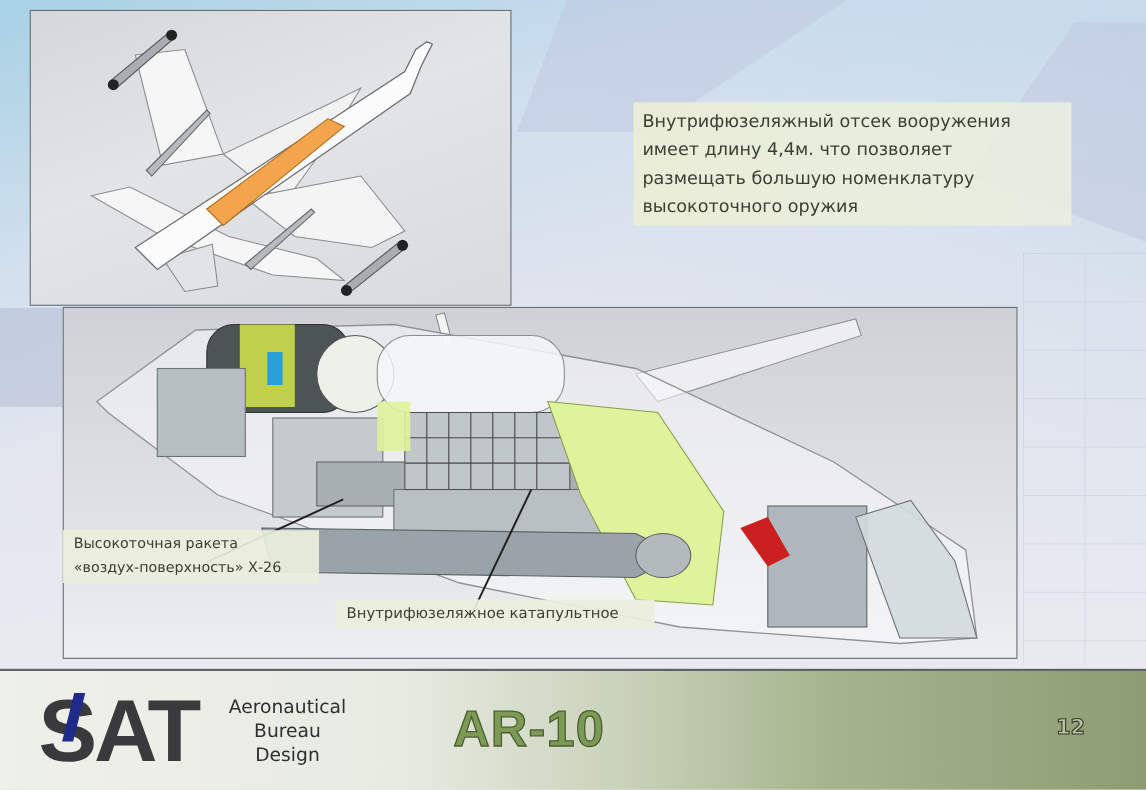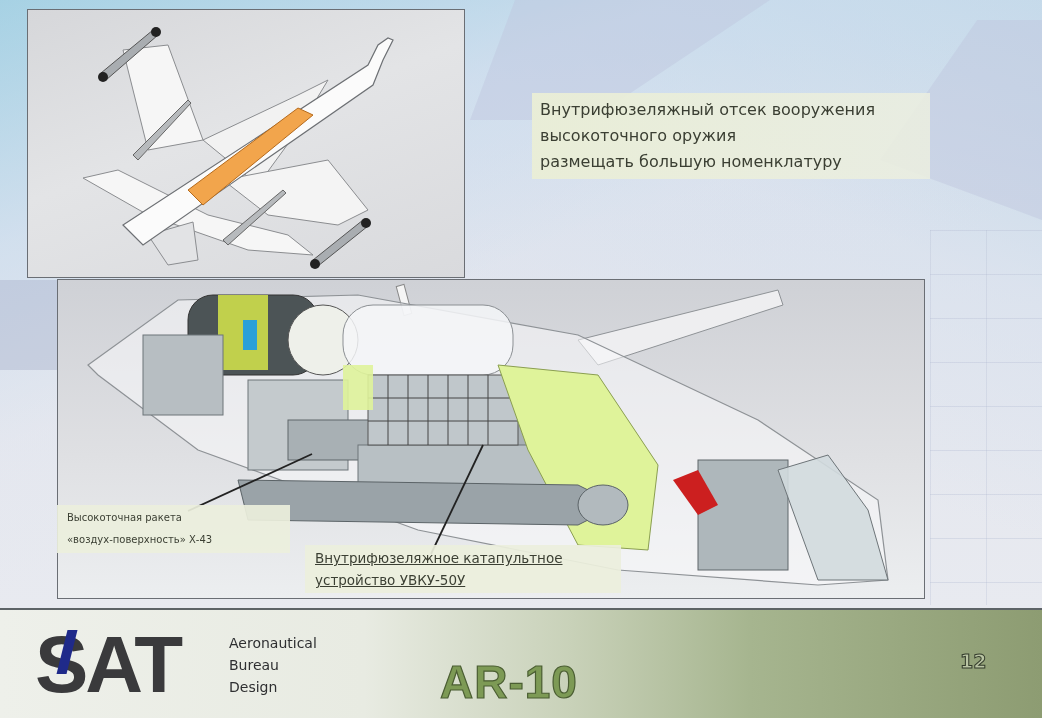--- a/index.html
+++ b/index.html
@@ -29,33 +29,32 @@
     }
 
     
     .callout {
       position: absolute;
       background: linear-gradient(90deg, rgba(234,238,214,0.95), rgba(236,239,224,0.85));
       color: #3b3f33;
       line-height: 1.38;
     }
     .callout-top {
-      left: 532px; top: 93px; width: 398px; padding: 4px 8px;
+      left: 576px; top: 93px; width: 398px; padding: 4px 8px;
       font-size: 16px; line-height: 26px;
     }
     .callout-missile {
-      left: 57px; top: 505px; width: 233px; padding: 2px 10px;
-      font-size: 10px; line-height: 22px;
+      left: 57px; top: 482px; width: 233px; padding: 2px 10px;
+      font-size: 13px; line-height: 22px;
       background: rgba(236,239,220,0.92);
     }
     .callout-catapult {
-      left: 305px; top: 545px; width: 316px; padding: 2px 10px;
+      left: 305px; top: 545px; width: 290px; padding: 2px 10px;
       font-size: 13.5px; line-height: 22px;
       background: rgba(236,239,220,0.92);
-      text-decoration: underline;
     }
 
     
     .panel {
       position: absolute;
       border: 1.5px solid #6a6e74;
       overflow: hidden;
     }
     .panel-top {
       left: 27px; top: 9px; width: 438px; height: 269px;
@@ -82,30 +81,29 @@
       position: absolute; left: 35px; top: 20px; height: 70px;
       font-family: "Liberation Sans", sans-serif;
       font-weight: bold; font-size: 80px; line-height: 70px;
       color: #3a3a3c; letter-spacing: -3px;
     }
     .logo-slash {
       position: absolute; left: 27px; top: 0px; width: 10px; height: 44px;
       background: #1f2a8a; transform: skewX(-14deg);
     }
     .bureau {
-      position: absolute; left: 229px; top: 22px;
+      position: absolute; left: 208px; top: 22px;
       font-family: "DejaVu Sans", sans-serif;
-      font-size: 14px; line-height: 22px; color: #2e2f31;
+      font-size: 17px; line-height: 22px; color: #2e2f31; text-align: center;
     }
     .model {
-      position: absolute; left: 440px; top: 26px;
+      position: absolute; left: 412px; top: 26px;
       font-family: "Liberation Sans", sans-serif; font-weight: bold;
       font-size: 46px; line-height: 52px; letter-spacing: 1px;
       color: #7d9a55;
-      margin-top: 20px;
       -webkit-text-stroke: 1.2px #4b5e33;
     }
     .page-num {
       position: absolute; left: 960px; top: 40px;
       font-family: "DejaVu Sans", sans-serif; font-weight: bold;
       font-size: 19px; color: #b9c4a3;
       -webkit-text-stroke: 1px #333b2b;
     }
   </style>
 </head>
@@ -138,22 +136,23 @@
     <polygon points="285,250 335,210 340,216 290,256" fill="#a9adb1" stroke="#555" stroke-width="1"></polygon>
     <circle cx="287" cy="254" r="5" fill="#222"></circle>
     <circle cx="338" cy="213" r="5" fill="#222"></circle>
     <polygon points="105,145 160,90 163,93 110,150" fill="#b7babd" stroke="#666" stroke-width="1"></polygon>
     <polygon points="195,230 255,180 258,183 200,235" fill="#b7babd" stroke="#666" stroke-width="1"></polygon>
   </svg>
 </div>
 
 <div class="callout callout-top">
   <div>Внутрифюзеляжный отсек вооружения</div>
+  <div>имеет длину 4,4м. что позволяет</div>
+  <div>размещать большую номенклатуру</div>
   <div>высокоточного оружия</div>
-  <div>размещать большую номенклатуру</div>
 </div>
 
 <div class="panel panel-bottom">
   <svg width="868" height="320" viewBox="0 0 868 320">
 
     <polygon points="520,60 720,10 725,25 540,85" fill="#eeeef0" stroke="#8e9296" stroke-width="1"></polygon>
     <rect x="342" y="5" width="8" height="30" fill="#f5f5f5" stroke="#888" transform="rotate(-15 346 20)"></rect>
 
     <polygon points="30,85 120,20 300,15 520,55 700,140 820,220 830,300 760,305 560,290 360,250 140,170 40,95" fill="rgba(250,250,252,0.55)" stroke="#8e9296" stroke-width="1.2"></polygon>
 
@@ -190,25 +189,24 @@
     <polygon points="615,200 640,190 660,225 640,235" fill="#cc1f1f"></polygon>
     <polygon points="720,190 770,175 810,230 830,300 760,300" fill="rgba(210,218,222,0.9)" stroke="#6d7478"></polygon>
 
     <line x1="130" y1="231" x2="254" y2="174" stroke="#222" stroke-width="1.8"></line>
     <line x1="373" y1="274" x2="425" y2="165" stroke="#222" stroke-width="1.8"></line>
   </svg>
 </div>
 
 <div class="callout callout-missile">
   <div>Высокоточная ракета</div>
-  <div>«воздух-поверхность» Х-43</div>
+  <div>«воздух-поверхность» Х-26</div>
 </div>
 <div class="callout callout-catapult">
   <div>Внутрифюзеляжное катапультное</div>
-  <div>устройство УВКУ-50У</div>
 </div>
 
 <div class="divider"></div>
 
 <div class="footer">
   <div class="logo">
     <span>S</span><span>AT</span>
     <div class="logo-slash"></div>
   </div>
   <div class="bureau">

